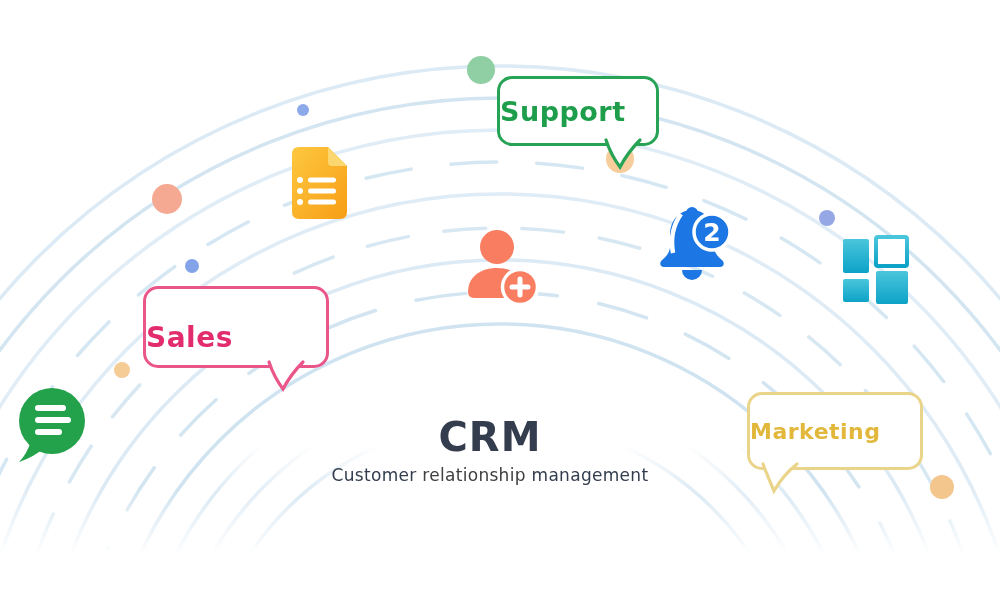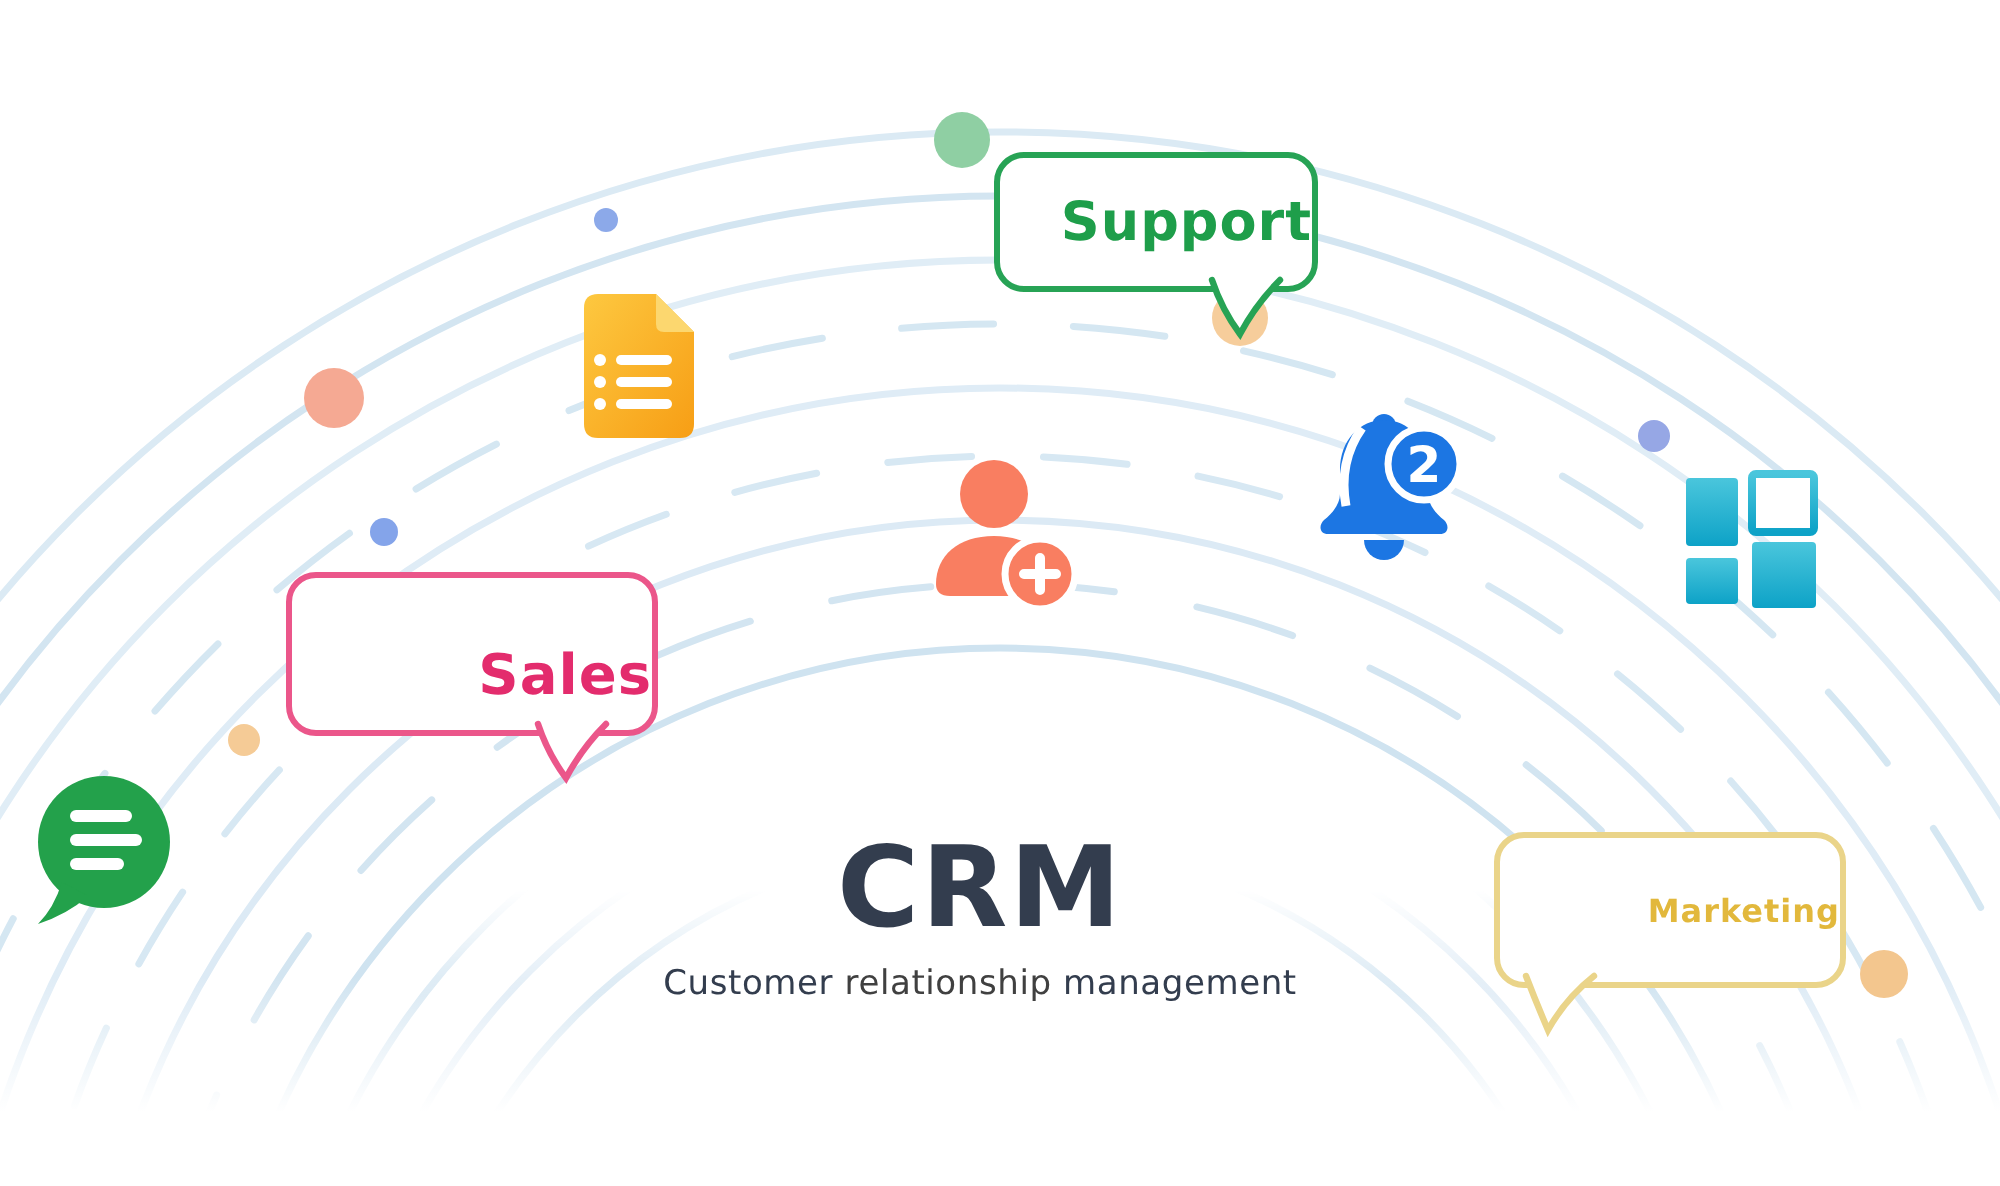--- a/index.html
+++ b/index.html
@@ -2,25 +2,25 @@
 <html><head>
 <meta charset="utf-8">
 <style>
   html,body{margin:0;padding:0;background:#fff;}
   .stage{position:relative;width:1000px;height:593px;background:#fff;overflow:hidden;
          font-family:"DejaVu Sans","Liberation Sans",sans-serif;}
   .stage svg{display:block;}
   #decor{position:absolute;left:0;top:0;}
   .icon{position:absolute;overflow:visible;}
   .bubble{position:absolute;background:#fff;border:3px solid #ccc;border-radius:15px;
-          display:flex;align-items:center;justify-content:flex-end;font-weight:700;
+          display:flex;align-items:center;justify-content:flex-start;font-weight:700;
           letter-spacing:.5px;}
   .tail{position:absolute;top:100%;margin-top:-4px;overflow:visible;}
   .title-block{position:absolute;left:290px;top:416px;width:400px;text-align:center;}
-  .title-main{font-size:56px;font-weight:700;letter-spacing:1px;line-height:1.05;}
+  .title-main{font-size:40px;font-weight:700;letter-spacing:1px;line-height:1.05;}
   .title-sub{margin-top:7px;font-size:17px;font-weight:500;letter-spacing:.3px;}
   .title-sub span{white-space:pre;}
 </style>
 </head>
 <body>
 
 <div class="stage">
 
   <svg id="decor" width="1000" height="593" viewBox="0 0 1000 593">
     <defs>
@@ -122,21 +122,21 @@
     </svg>
   </div>
 
   <div class="bubble" style="left: 143px; top: 286px; width: 180px; height: 76px; font-size: 28px; border-color: rgb(235, 86, 138);">
     <span style="color: rgb(227, 44, 109); margin-top: 20px;">Sales</span>
     <svg class="tail" style="left:120px" width="40" height="30" viewBox="0 0 40 30">
       <path d="M3 1 Q8 16 17 28 Q25 13 37 1" fill="#fff" stroke-width="3.2" stroke-linecap="round" stroke="#EB568A"></path>
     </svg>
   </div>
 
-  <div class="bubble" style="left: 747px; top: 392px; width: 170px; height: 72px; font-size: 16px; border-color: rgb(234, 212, 137); margin-top: 24px;">
+  <div class="bubble" style="left: 747px; top: 392px; width: 170px; height: 72px; font-size: 22px; border-color: rgb(234, 212, 137);">
     <span style="color: rgb(226, 184, 60);">Marketing</span>
     <svg class="tail" style="left:10px" width="40" height="30" viewBox="0 0 40 30">
       <path d="M3 1 Q8 14 14 28 Q23 12 37 1" fill="#fff" stroke-width="3.2" stroke-linecap="round" stroke="#EAD489"></path>
     </svg>
   </div>
 
   <div class="title-block">
     <div class="title-main" style="color: rgb(51, 61, 78);">CRM</div>
     <div class="title-sub" style="color: rgb(51, 61, 78);">
       <span>Customer </span><span style="color: #404040;">relationship</span><span> management</span>

